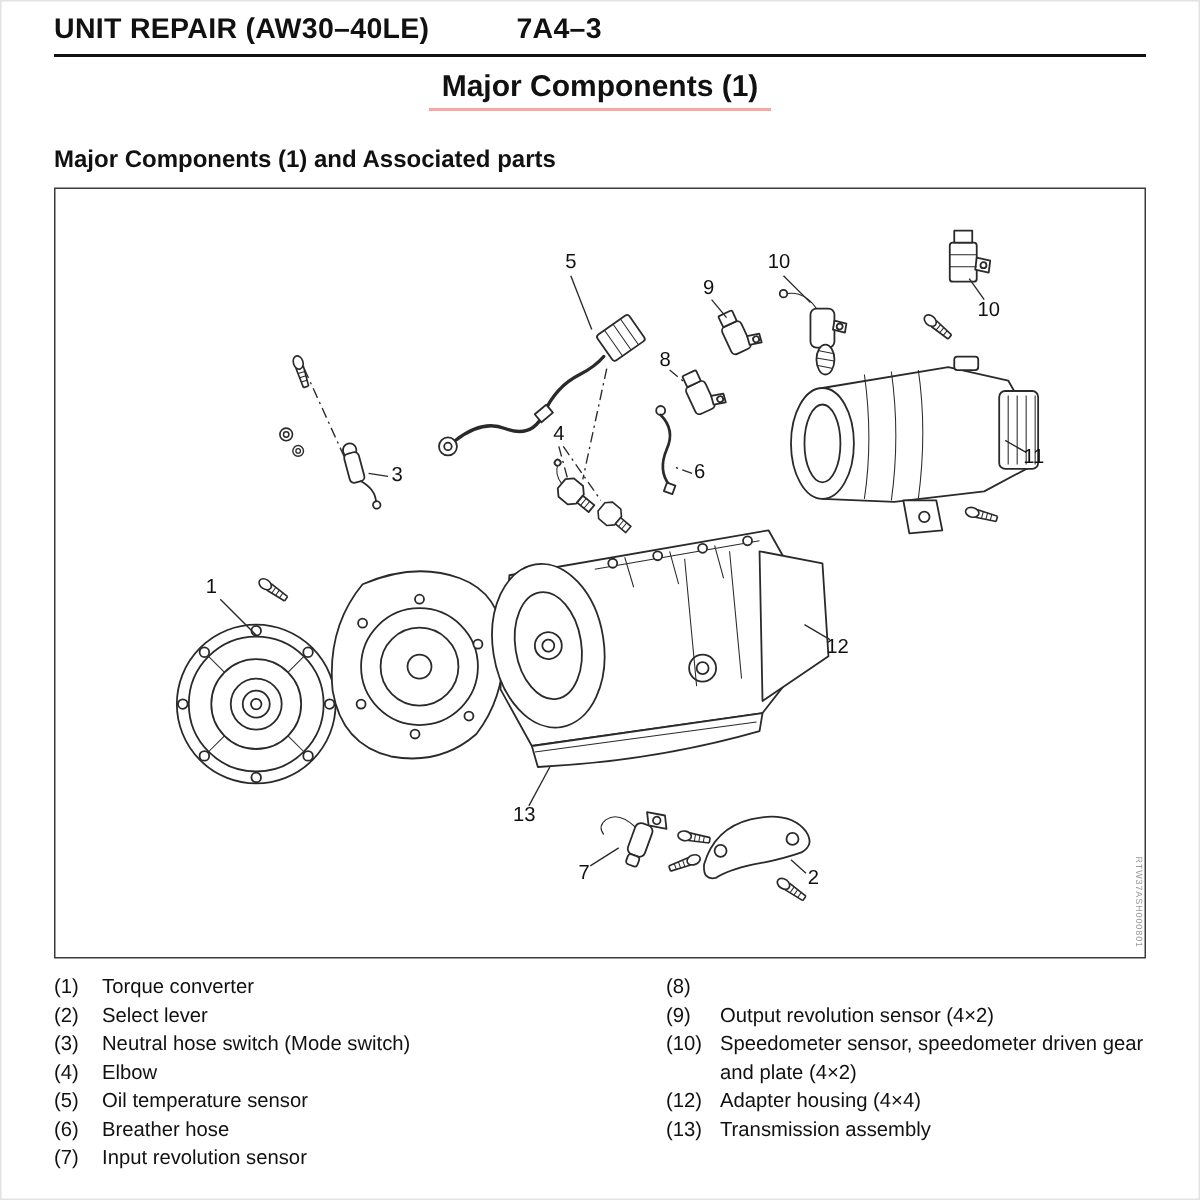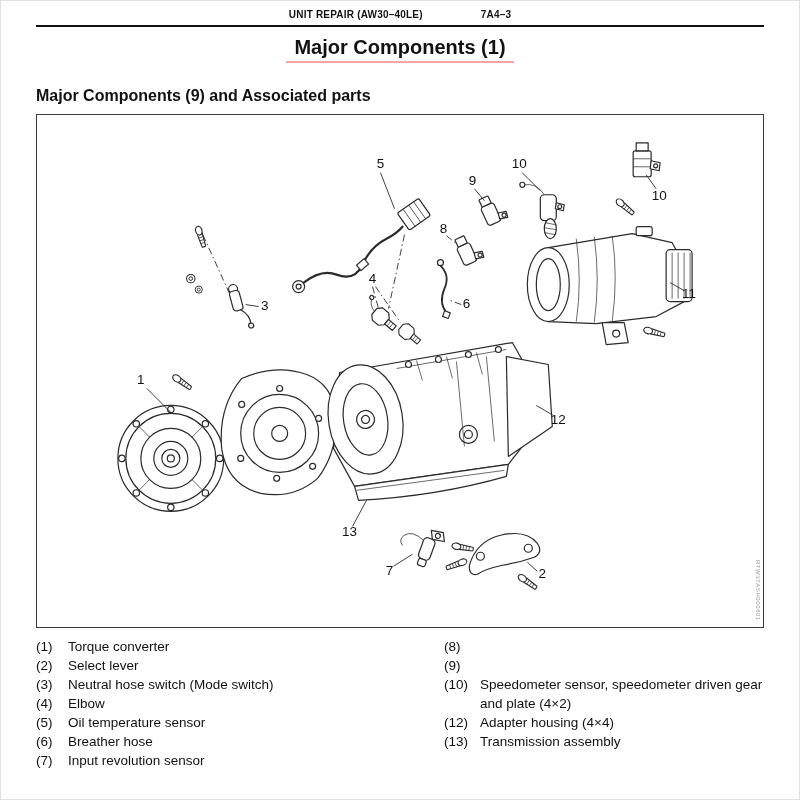--- a/index.html
+++ b/index.html
@@ -2,22 +2,22 @@
 <html><head>
 <meta charset="utf-8">
 <style>
   html,body{margin:0;padding:0;background:#fff;}
   body{font-family:"Liberation Sans",sans-serif;color:#111;}
   .page{
     width:800px;height:800px;box-sizing:border-box;
     padding:8px 35px 0 35px;position:relative;background:#fff;
     border:1px solid #e2e2e2;
   }
-  .header-row{display:flex;justify-content:center;align-items:baseline;gap:58px;
-    font-size:10px;font-weight:700;letter-spacing:.2px;}
+  .header-row{display:flex;justify-content:flex-start;align-items:baseline;gap:58px;
+    font-size:19px;font-weight:700;letter-spacing:.2px;}
   .header-rule{height:0;border-top:2px solid #101010;margin-top:5px;}
   .title-wrap{text-align:center;margin-top:9px;}
   .page-title{display:inline-block;font-size:20px;font-weight:700;
     border-bottom:2px solid #fca5a5;padding:0 8px 2px;}
   .subtitle{font-size:16px;font-weight:700;margin-top:24px;}
   .figure-box{position:relative;margin-top:9px;height:512px;
     border:1.5px solid #3a3a3a;background:#fff;overflow:hidden;}
   .figure-box svg{position:absolute;left:0;top:0;width:100%;height:100%;}
   .figure-code{position:absolute;right:2px;bottom:6px;writing-mode:vertical-rl;
     font-size:6px;color:#999;letter-spacing:.6px;}
@@ -46,21 +46,21 @@
   <div class="header-row">
     <span>UNIT REPAIR (AW30–40LE)</span>
     <span>7A4–3</span>
   </div>
   <div class="header-rule"></div>
 
   <div class="title-wrap">
     <span class="page-title">Major Components (1)</span>
   </div>
 
-  <div class="subtitle">Major Components (9) and Associated parts</div>
+  <div class="subtitle">Major Components (1) and Associated parts</div>
 
   <div class="figure-box">
     <svg viewBox="0 0 727 509">
       <defs>
         <g id="bolt">
           <ellipse cx="0" cy="0" rx="4.5" ry="3.2" fill="#fff" stroke="#2a2a2a" stroke-width="1.1"></ellipse>
           <path d="M 3,-2.6 L 17,-1.8 M 3,2.6 L 17,1.8 M 17,-1.8 L 17,1.8" fill="none" stroke="#2a2a2a" stroke-width="1.1"></path>
           <path d="M 7,-2.4 L 7,2.4 M 10,-2.2 L 10,2.2 M 13,-2 L 13,2" stroke="#2a2a2a" stroke-width="0.7"></path>
         </g>
         <g id="washer">
@@ -292,20 +292,21 @@
         <span class="num">(7)</span>
         <span class="lab">Input revolution sensor</span>
       </div>
     </div>
     <div class="legend-col-right">
       <div class="legend-row">
         <span class="num">(8)</span>
       </div>
       <div class="legend-row">
         <span class="num">(9)</span>
+        <span class="lab">Output revolution sensor (4×2)</span>
       </div>
       <div class="legend-row">
         <span class="num">(10)</span>
         <span class="lab">Speedometer sensor, speedometer driven gear and plate (4×2)</span>
       </div>
       <div class="legend-row">
         <span class="num">(12)</span>
         <span class="lab">Adapter housing (4×4)</span>
       </div>
       <div class="legend-row">

